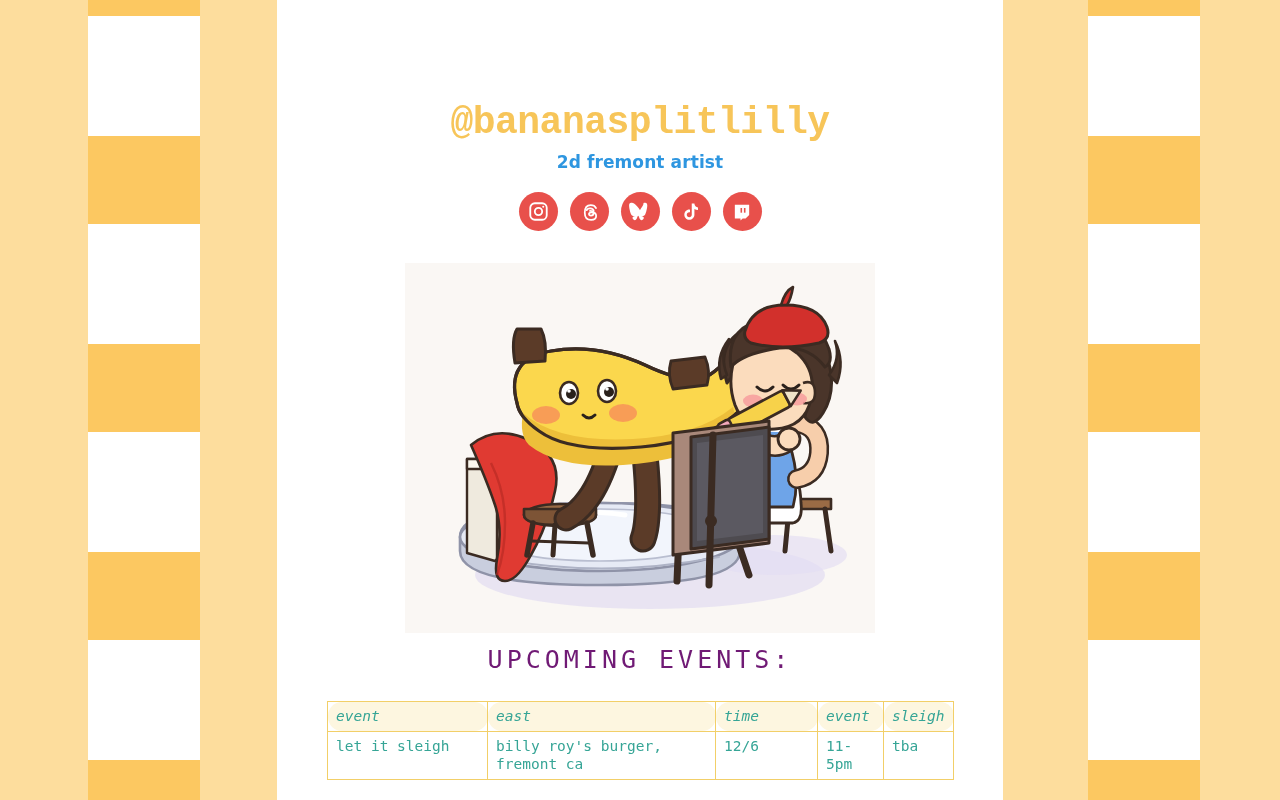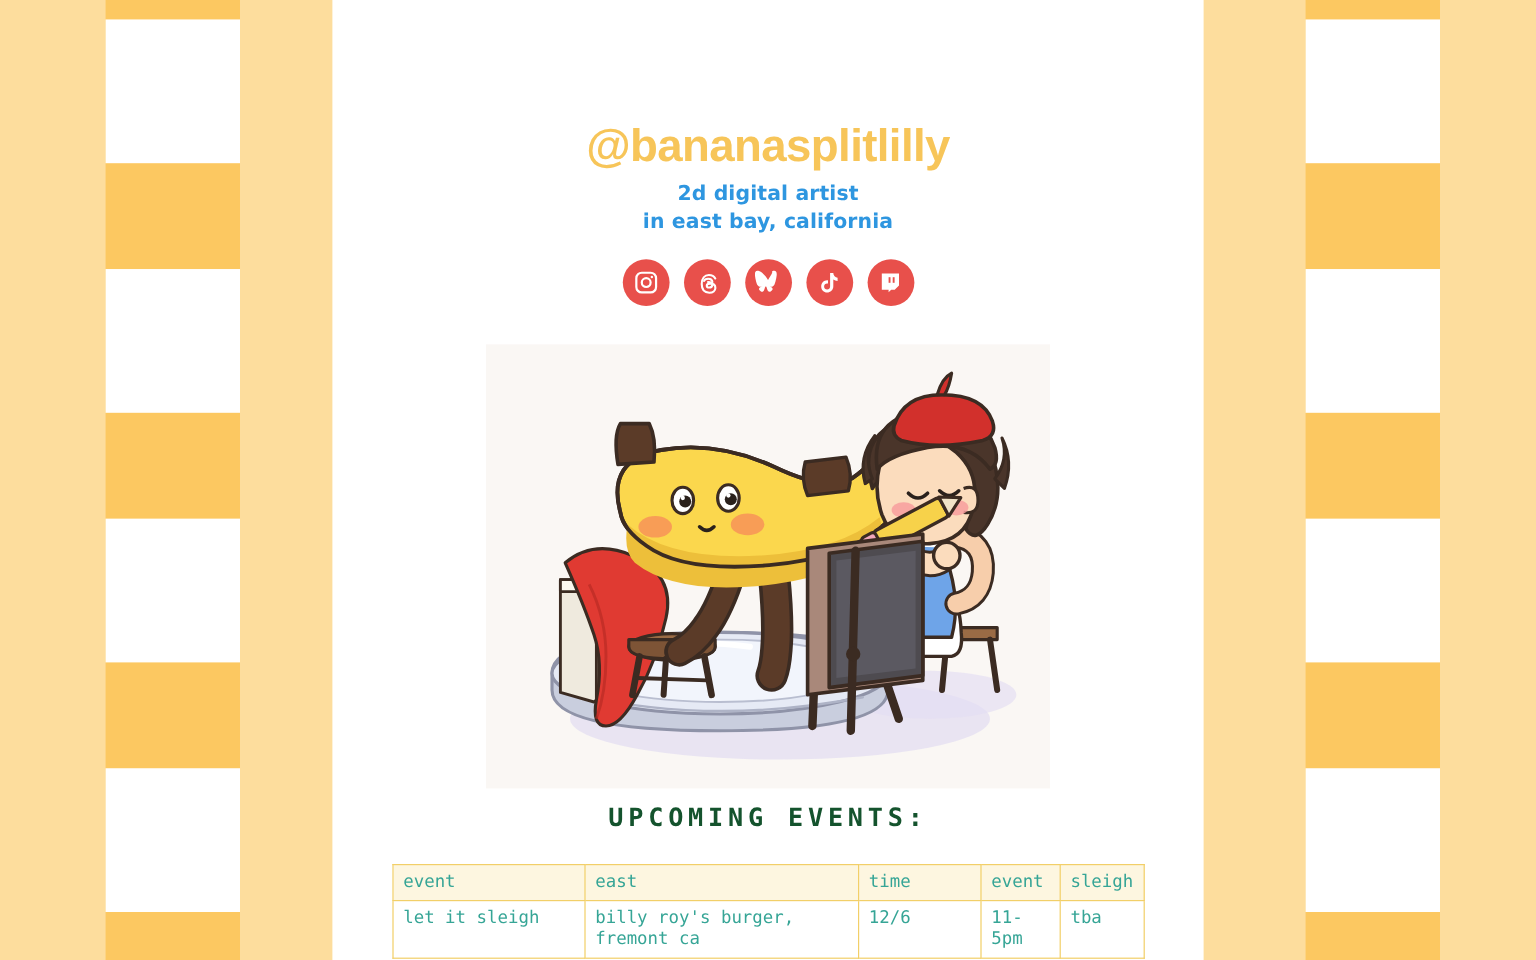--- a/index.html
+++ b/index.html
@@ -56,21 +56,21 @@
     width: 726px;
     min-height: 800px;
     background: #ffffff;
     z-index: 1;
     padding-top: 103px;
     text-align: center;
   }
 
   
   .handle {
-    font-family: Liberation Sans, sans-serif;
+    font-family: Liberation Mono, monospace;
     font-size: 38px;
     font-weight: 700;
     color: #f7c559;
     letter-spacing: -0.5px;
     line-height: 1.05;
     margin-bottom: 8px;
   }
 
   .tagline {
     font-family: "DejaVu Sans", sans-serif;
@@ -111,23 +111,23 @@
     background: #faf7f4;
     position: relative;
     overflow: hidden;
   }
   #illustration svg { display: block; width: 100%; height: 100%; }
 
   
   .events-heading {
     margin-top: 12px;
     font-family: "DejaVu Sans Mono", monospace;
-    font-size: 21px;
-    font-weight: 700;
-    color: #14532d;
+    font-size: 25px;
+    font-weight: 400;
+    color: #701a75;
     letter-spacing: 4px;
     line-height: 1.2;
   }
 
   
   #events-table-wrap {
     margin: 26px auto 0 auto;
     width: 626px;
   }
 
@@ -143,22 +143,24 @@
   table.events td {
     border: 1px solid #f2cf68;
     padding: 5px 8px;
     text-align: left;
     vertical-align: top;
     line-height: 1.28;
     word-wrap: break-word;
   }
   table.events thead th {
     background: #fdf6e0;
+    font-style: italic;
     font-weight: 400;
     color: #36a596;
+    border-radius: 14px;
   }
   table.events tbody td {
     background: #ffffff;
     color: #36a596;
   }
 
   col.c-event { width: 160px; }
   col.c-where { width: 228px; }
   col.c-when  { width: 102px; }
   col.c-time  { width: 66px; }
@@ -167,22 +169,21 @@
 </head>
 <body>
 
 <div id="gingham-bg"></div>
 
 <div id="content-card">
 
   <h1 class="handle">@bananasplitlilly</h1>
 
   <div class="tagline">
-    <div>2d digital artist</div>
-    <div>in east bay, california</div>
+    <div>2d fremont artist</div>
   </div>
 
   <nav class="socials">
 
     <a class="social-btn" href="#">
       <span>
         <svg width="21" height="21" viewBox="0 0 24 24" fill="none" stroke="#ffffff" stroke-width="2.1" stroke-linecap="round" stroke-linejoin="round">
           <rect x="2.6" y="2.6" width="18.8" height="18.8" rx="5.2"></rect>
           <circle cx="12" cy="12" r="4.2"></circle>
           <circle cx="17.4" cy="6.6" r="1.15" fill="#ffffff" stroke="none"></circle>

